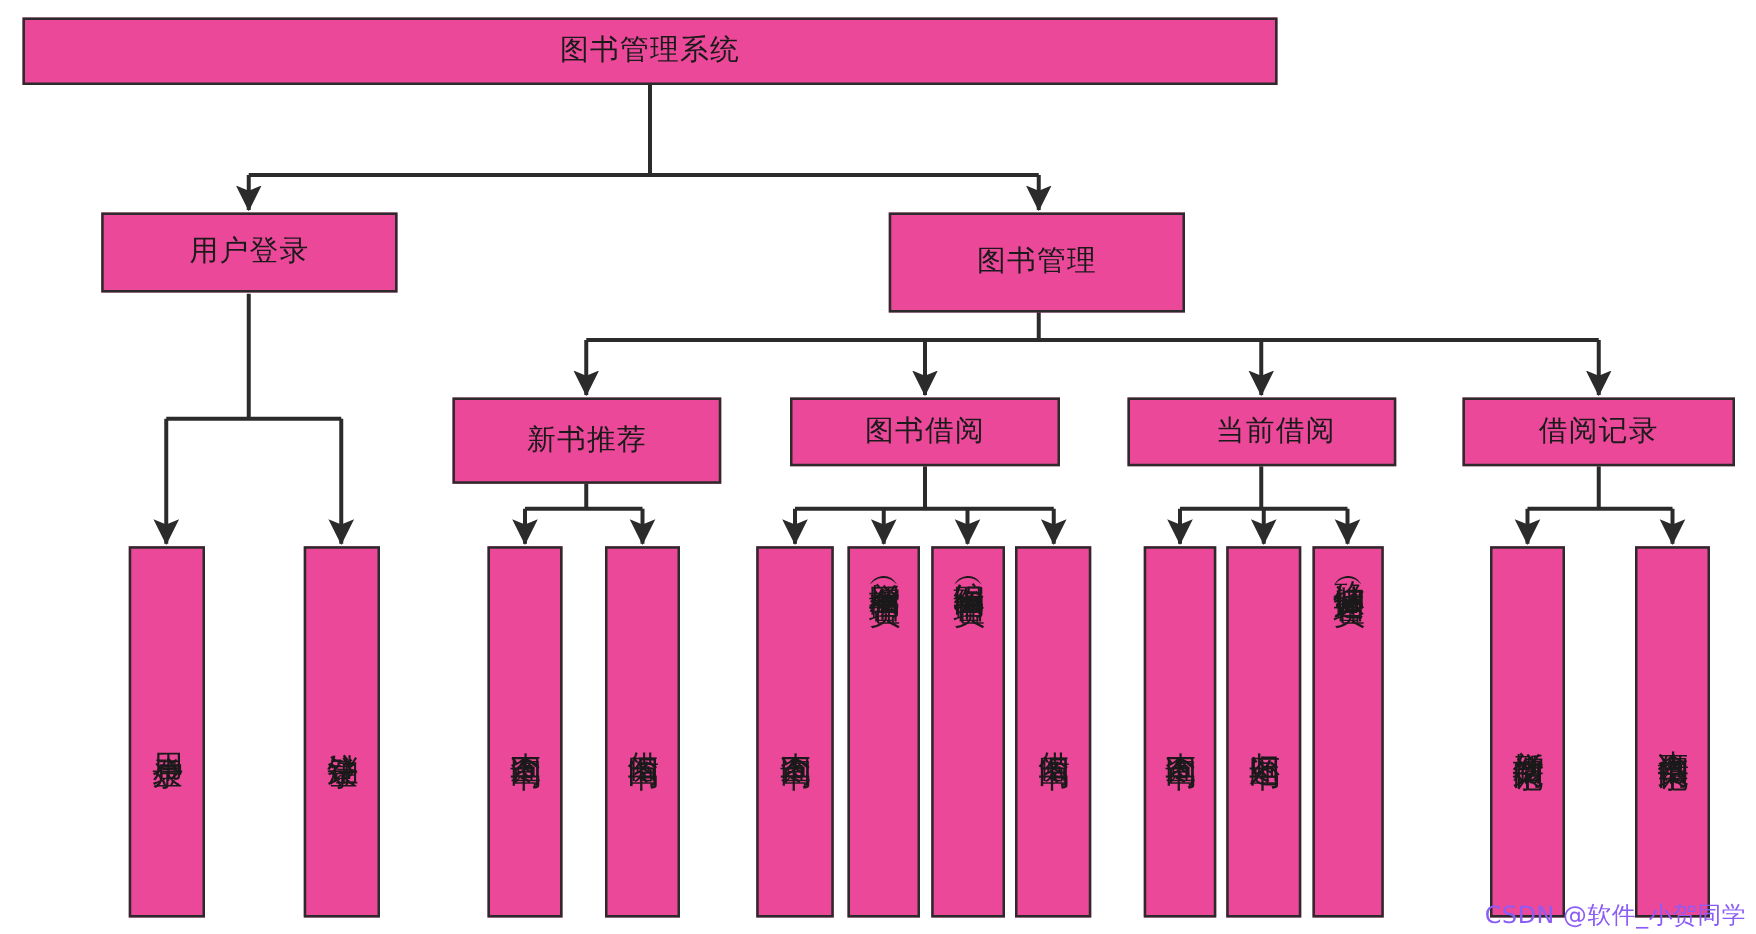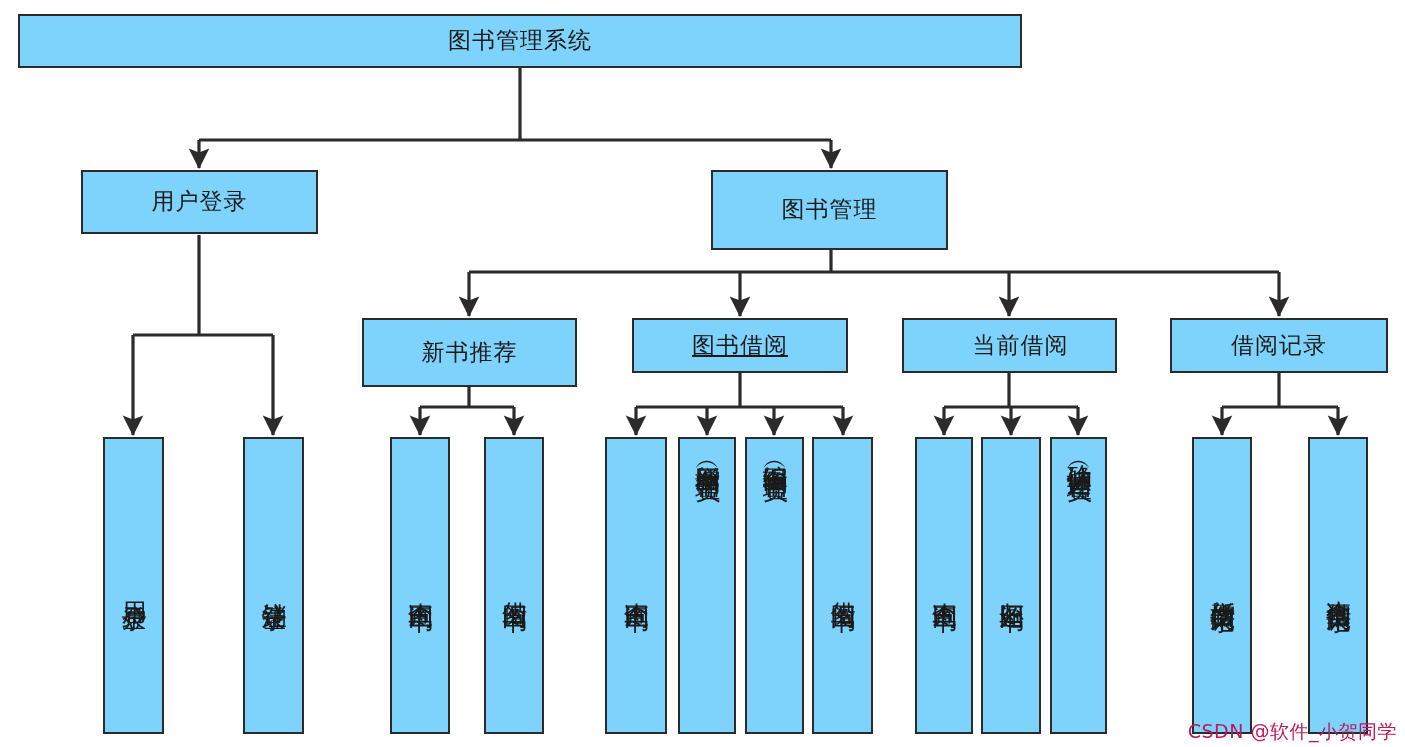--- a/index.html
+++ b/index.html
@@ -24,21 +24,21 @@
     left: 0;
     top: 0;
     width: 1405px;
     height: 747px;
     pointer-events: none;
   }
   .node {
     position: absolute;
     box-sizing: border-box;
     border: 2.5px solid #2b2b2b;
-    background: #7dd3fc;
+    background: #ec4899;
     display: flex;
     align-items: center;
     justify-content: center;
     color: #1a1a1a;
   }
   .node.horiz {
     font-size: 23px;
     letter-spacing: 1px;
     line-height: 1.2;
   }
@@ -62,21 +62,21 @@
   }
   .leaf.pad-top .leaf-text { margin-top: 6px; }
   .leaf.center-v {
     align-items: center;
   }
   #watermark {
     position: absolute;
     right: 8px;
     bottom: 2px;
     font-size: 19px;
-    color: #be185d;
+    color: #8b5cf6;
     letter-spacing: 0.5px;
     white-space: nowrap;
     font-family: "DejaVu Sans", "Liberation Sans", sans-serif;
   }
 </style>
 </head>
 <body>
 
 <div id="diagram-root">
 
@@ -137,21 +137,21 @@
   <div class="node horiz" style="left:81px; top:170px; width:237px; height:64px;">
     <span>用户登录</span>
   </div>
   <div class="node horiz" style="left:711px; top:170px; width:237px; height:80px;">
     <span>图书管理</span>
   </div>
 
   <div class="node horiz" style="left:362px; top:318px; width:215px; height:69px;">
     <span>新书推荐</span>
   </div>
-  <div class="node horiz" style="left:632px; top:318px; width:216px; height:55px;text-decoration:underline;">
+  <div class="node horiz" style="left:632px; top:318px; width:216px; height:55px;">
     <span>图书借阅</span>
   </div>
   <div class="node horiz" style="left:902px; top:318px; width:215px; height:55px;padding-left:22px;">
     <span>当前借阅</span>
   </div>
   <div class="node horiz" style="left:1170px; top:318px; width:218px; height:55px;">
     <span>借阅记录</span>
   </div>
 
   <div class="node leaf center-v" style="left:103px; top:437px; width:61px; height:297px;">

